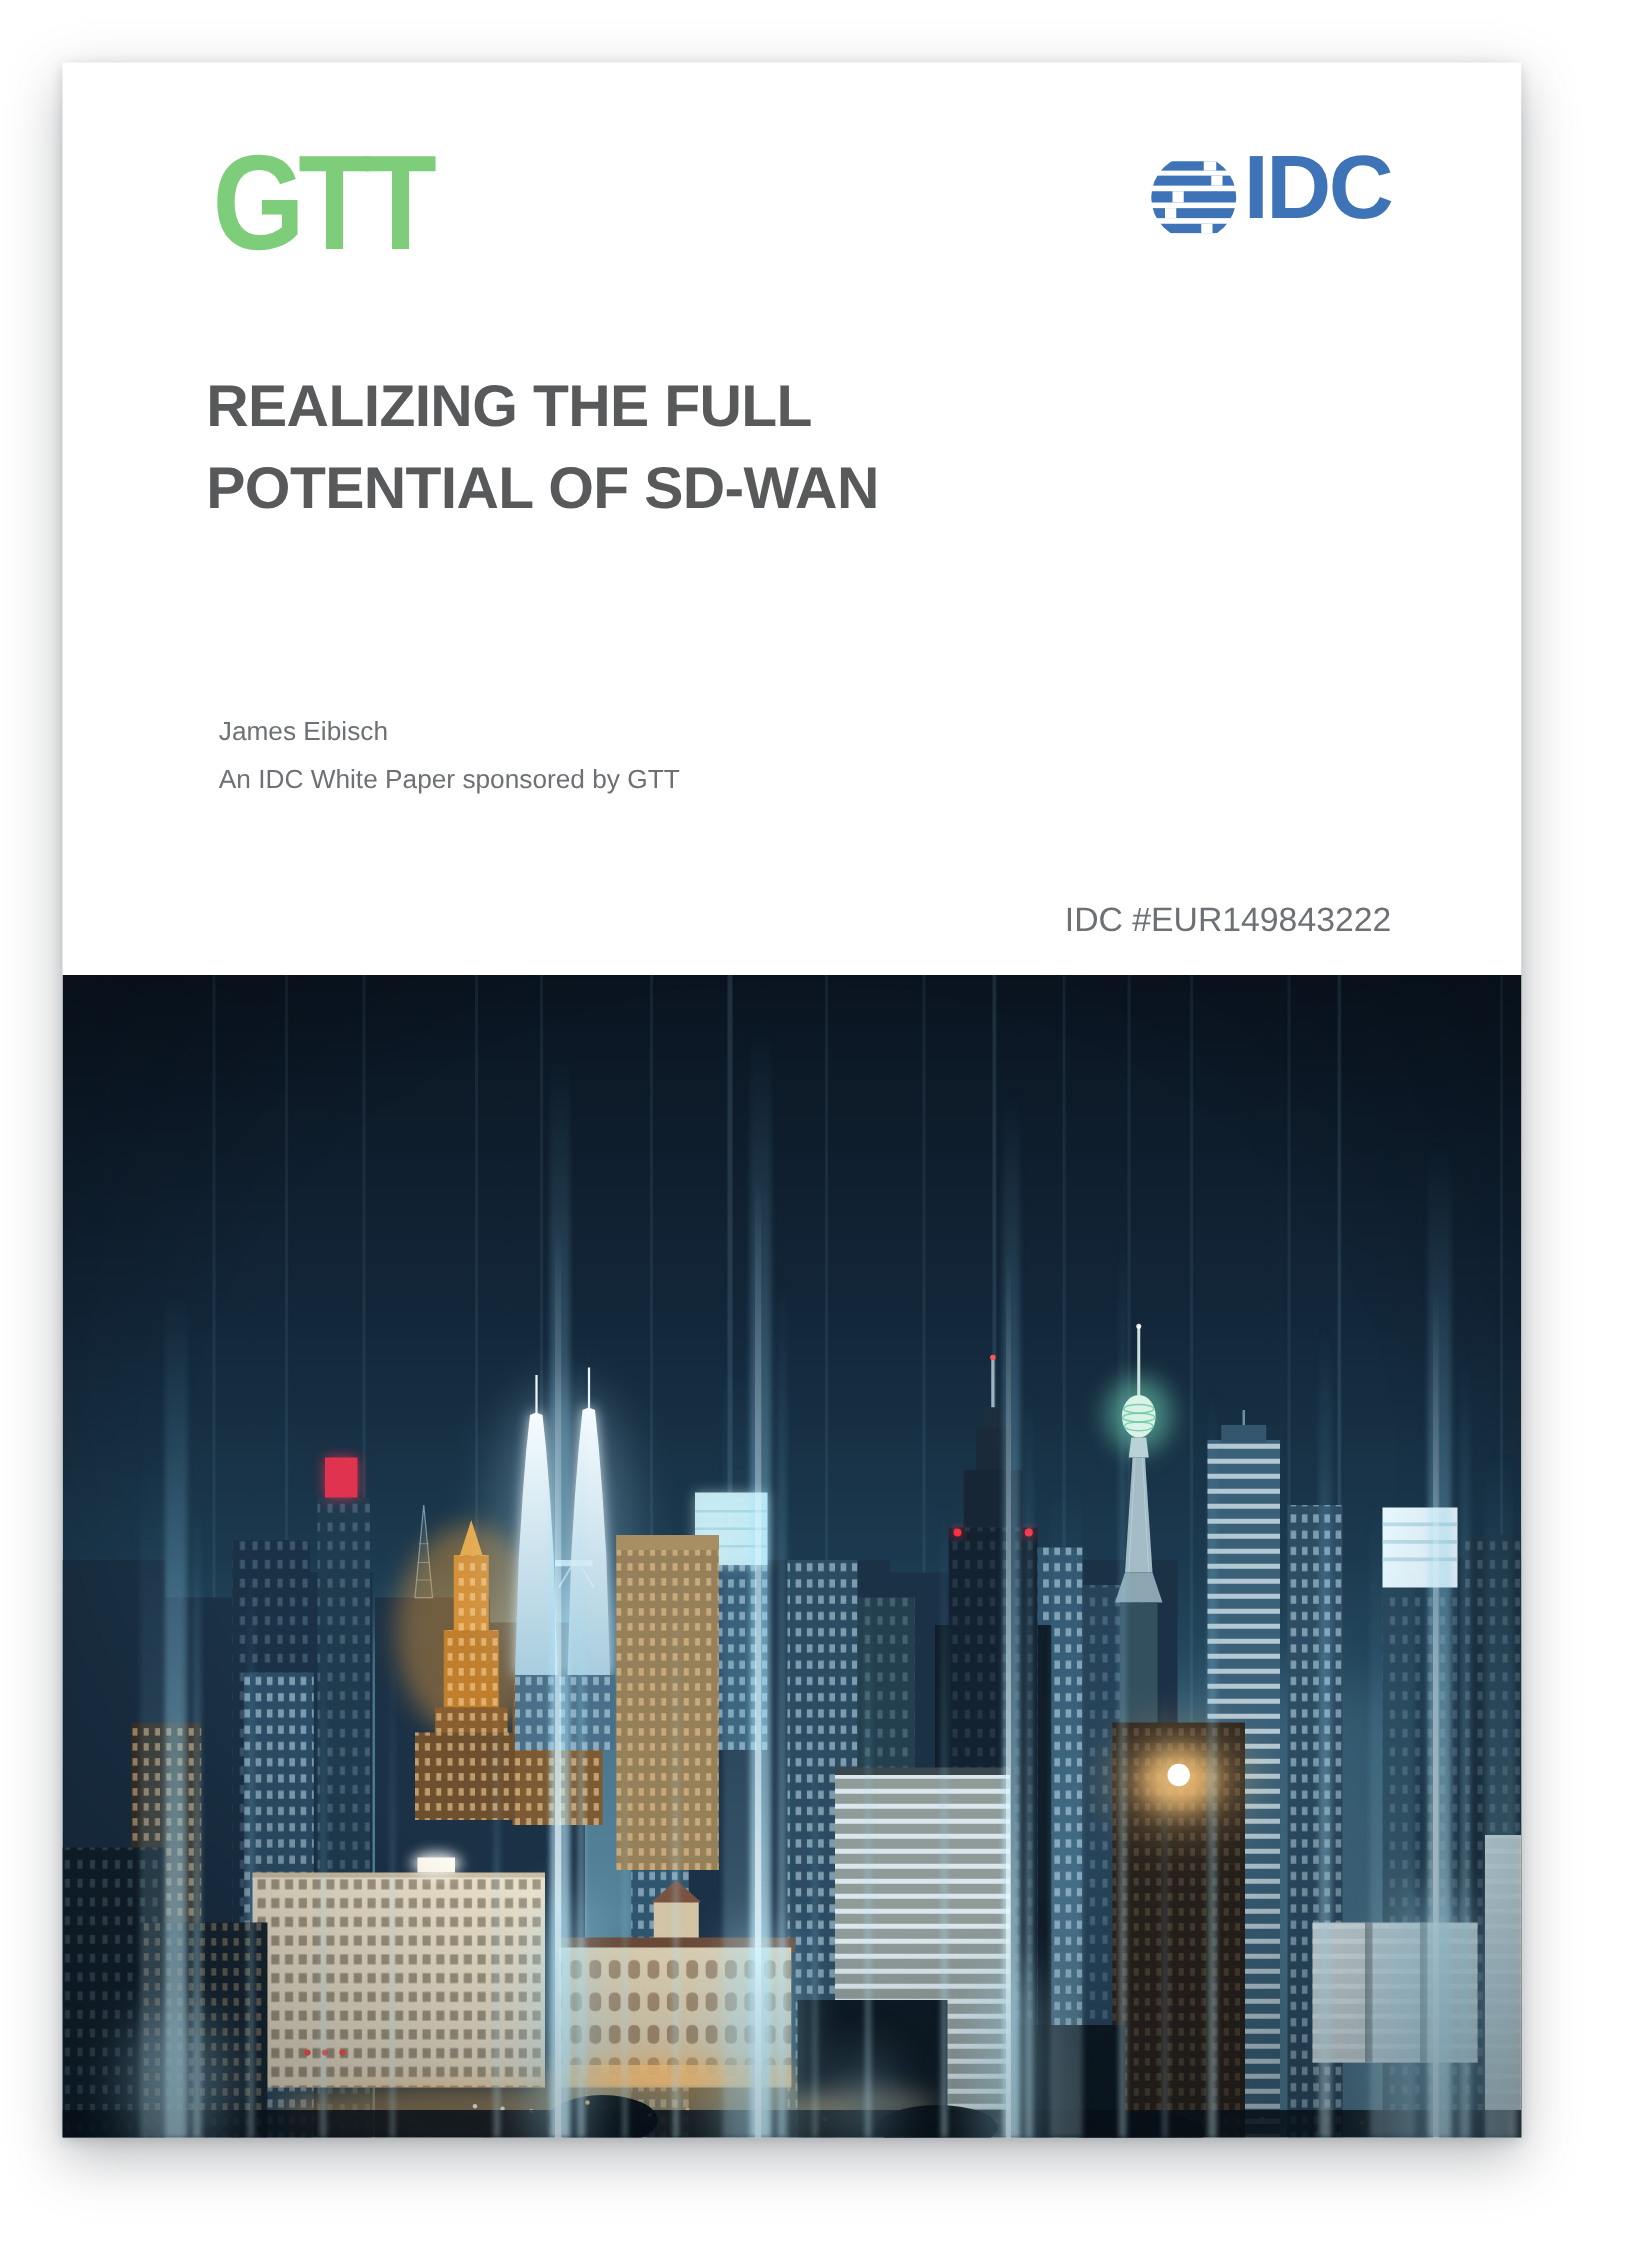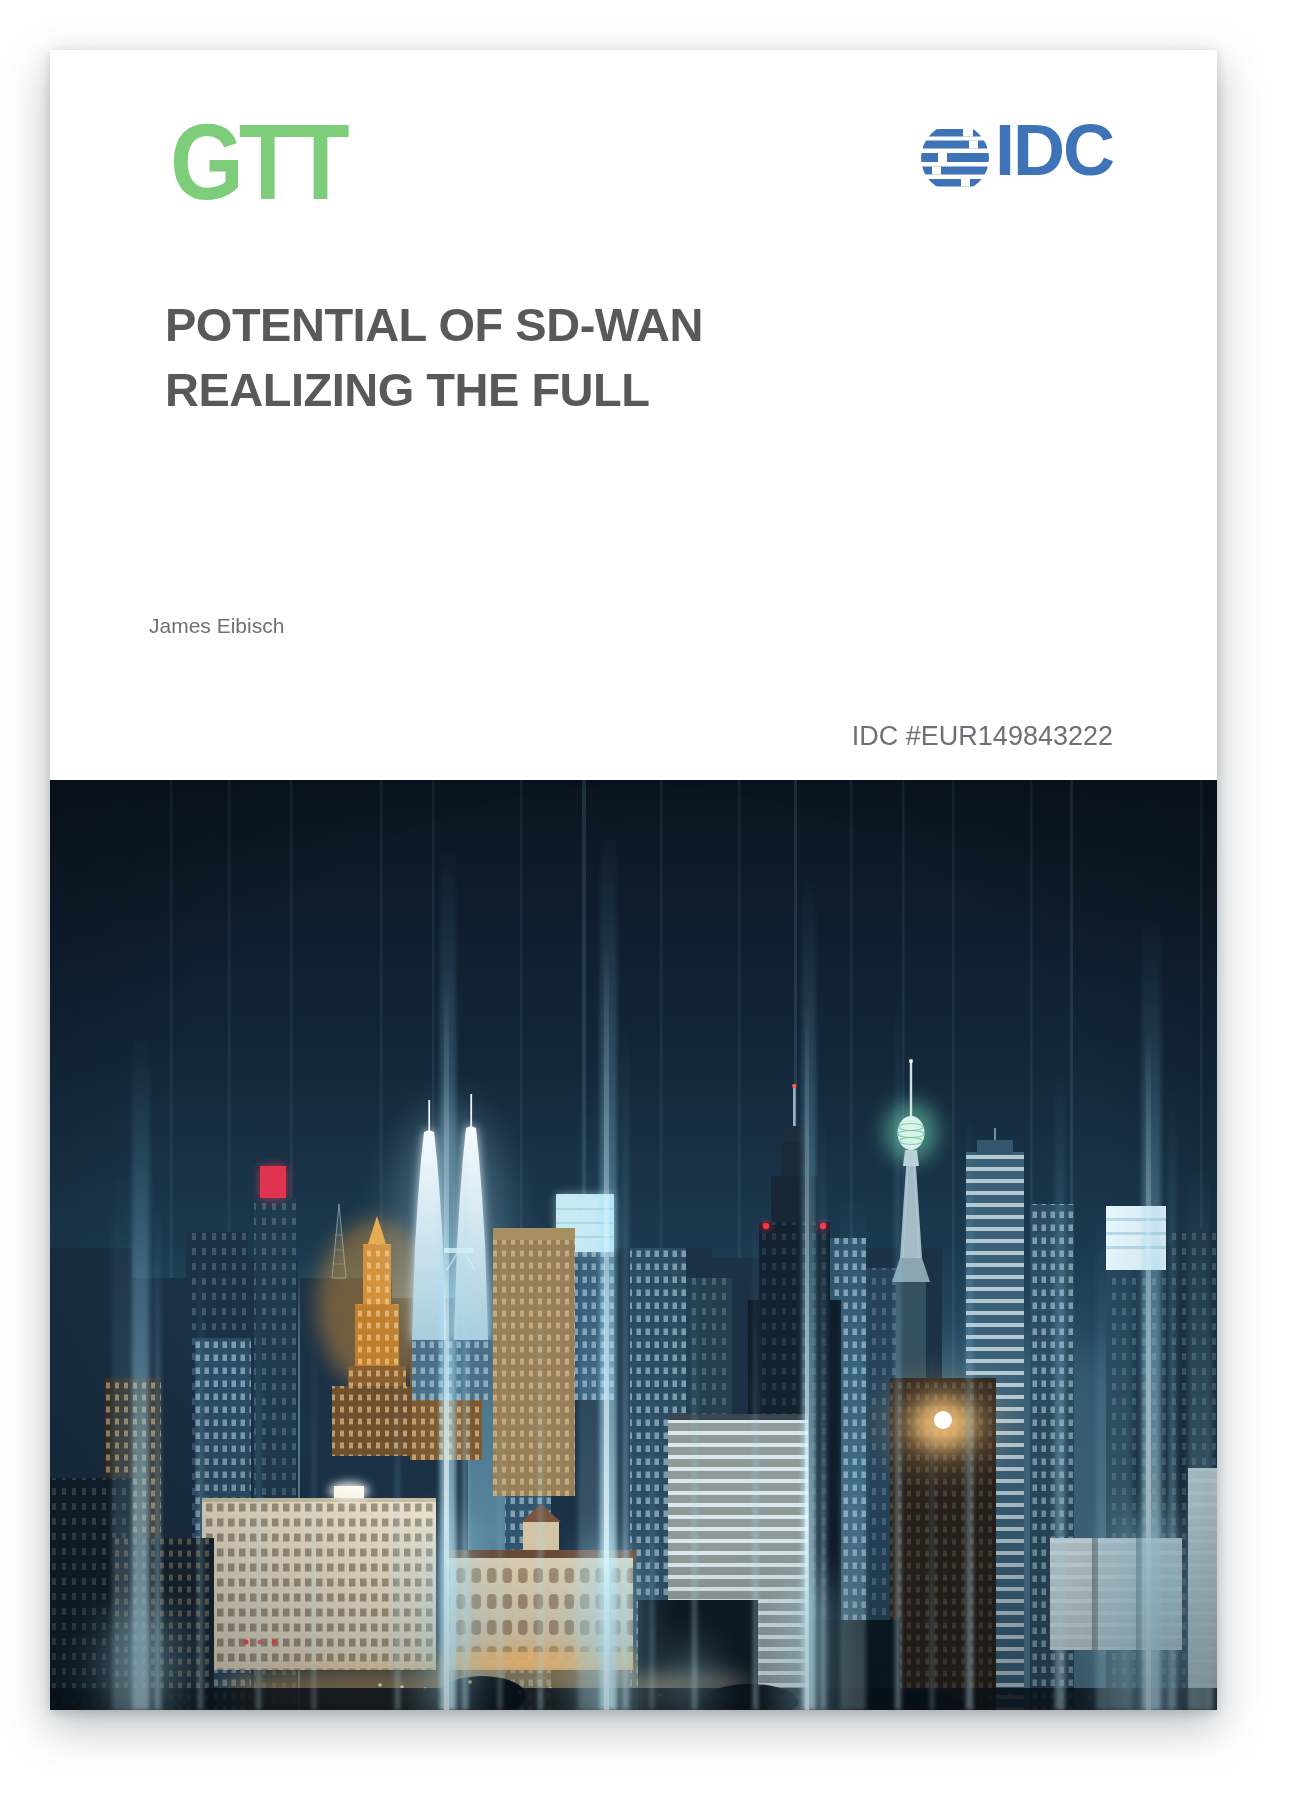--- a/index.html
+++ b/index.html
@@ -26,24 +26,23 @@
   .idc-text{
     font-size:72px;font-weight:bold;line-height:1;letter-spacing:-2px;
     color:var(--idc-blue,#3E73B7);
   }
   .title{
     position:absolute;left:115px;top:242px;width:760px;
     font-size:47px;font-weight:bold;line-height:65px;letter-spacing:-.5px;
     color:var(--title-gray,#58595B);
   }
   .meta{
-    position:absolute;left:99px;top:517px;
+    position:absolute;left:125px;top:517px;
     font-size:21px;line-height:38px;
     color:var(--meta-gray,#6D7175);
-    margin-top:40px;
   }
   .doc-number{
     position:absolute;right:104px;top:674px;
     font-size:27px;line-height:24px;text-align:center;
     color:var(--meta-gray,#6D7175);
   }
   .cover{
     position:absolute;left:0;top:730px;width:1167px;height:930px;
   }
   .cover svg{display:block;}
@@ -72,26 +71,27 @@
         <rect x="50" y="18.5" width="9" height="8" fill="#ffffff"></rect>
         <rect x="19" y="31" width="9" height="9" fill="#ffffff"></rect>
         <rect x="13" y="44.5" width="9" height="8" fill="#ffffff"></rect>
         <rect x="42" y="57" width="9" height="7.5" fill="#ffffff"></rect>
       </g>
     </svg>
     <span class="idc-text">IDC</span>
   </div>
 
   <div class="title">
+    <div>REALIZING THE FULL</div>
     <div>POTENTIAL OF SD-WAN</div>
-    <div>REALIZING THE FULL</div>
   </div>
 
   <div class="meta">
     <div>James Eibisch</div>
+    <div>An IDC White Paper sponsored by GTT</div>
   </div>
 
   <div class="doc-number">IDC #EUR149843222</div>
 
   <div class="cover">
     <svg width="1167" height="930" viewBox="0 0 1167 930">
       <defs>
         <linearGradient id="sky" x1="0" y1="0" x2="0" y2="1">
           <stop offset="0" stop-color="#0a1420"></stop>
           <stop offset=".3" stop-color="#13273a"></stop>

